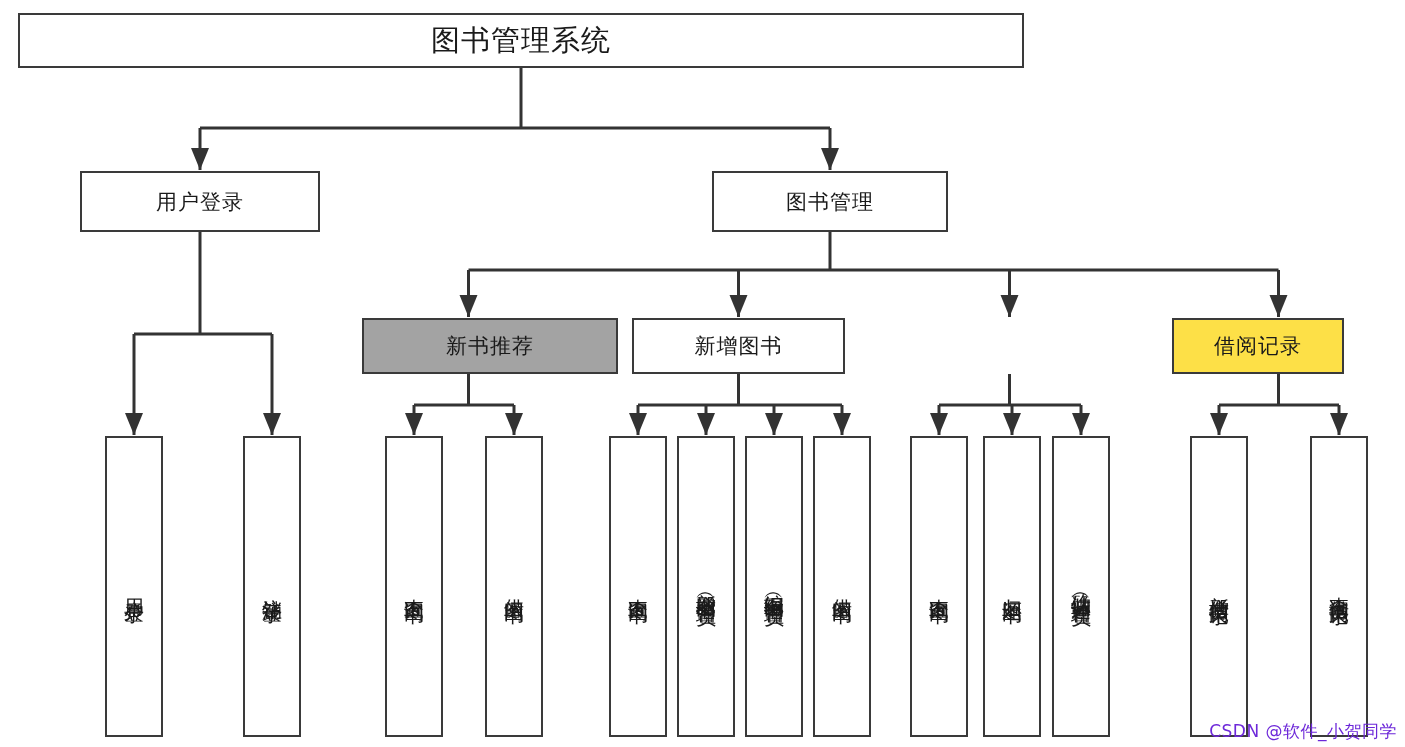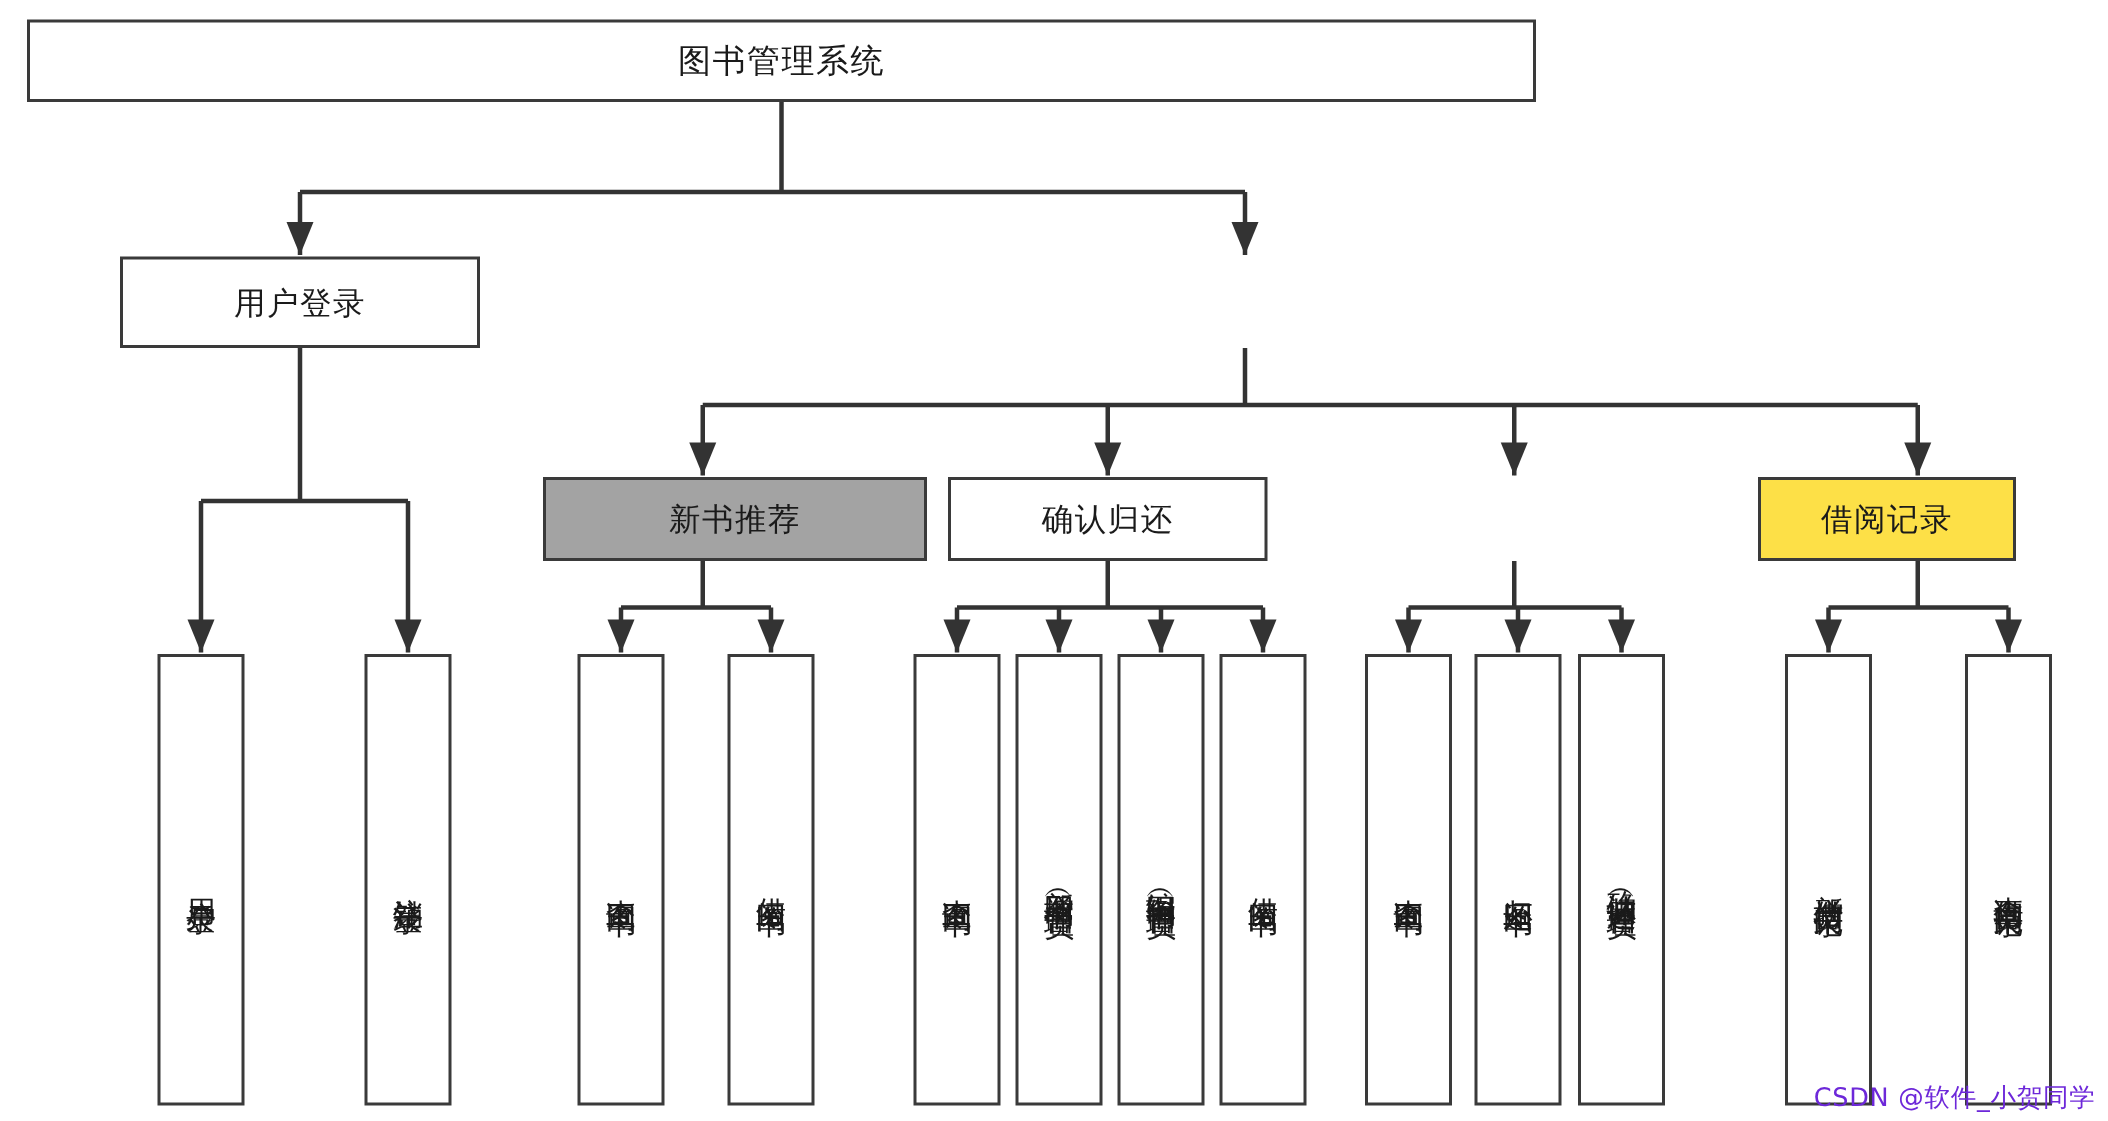--- a/index.html
+++ b/index.html
@@ -45,21 +45,21 @@
     text-orientation: upright;
     line-height: 1.05;
     padding: 6px 0;
   }
   .node.vert > span {
     writing-mode: vertical-rl;
     text-orientation: upright;
     display: block;
     text-align: center;
   }
-  .node.root { font-size: 22px; }
+  .node.root { font-size: 29px; }
   #watermark {
     position: absolute;
     right: 8px;
     bottom: 4px;
     font-size: 17px;
     color: #6d28d9;
     letter-spacing: 0.5px;
     white-space: nowrap;
   }
 </style>
@@ -120,25 +120,28 @@
       <polygon points="1210,413 1228,413 1219,435" fill="#333333"></polygon>
       <line x1="1339" y1="405" x2="1339" y2="435" stroke="#333333" stroke-width="3"></line>
       <polygon points="1330,413 1348,413 1339,435" fill="#333333"></polygon>
     </svg>
 <div class="node horiz root" style="left: 18px; top: 13px; width: 1006px; height: 55px; border-color: rgb(58, 58, 58); background: rgb(255, 255, 255); color: rgb(26, 26, 26);">
       <span>图书管理系统</span>
     </div>
     <div class="node horiz" style="left: 80px; top: 171px; width: 240px; height: 61px; border-color: rgb(58, 58, 58); background: rgb(255, 255, 255); color: rgb(26, 26, 26);">
       <span>用户登录</span>
     </div>
+    <div class="node horiz" style="left: 712px; top: 171px; width: 236px; height: 61px; border-color: rgb(58, 58, 58); background: rgb(255, 255, 255); color: rgb(26, 26, 26);">
+      <span>图书管理</span>
+    </div>
     <div class="node horiz" style="left: 362px; top: 318px; width: 256px; height: 56px; border-color: rgb(58, 58, 58); background: #a3a3a3; color: rgb(26, 26, 26);">
       <span>新书推荐</span>
     </div>
     <div class="node horiz" style="left: 632px; top: 318px; width: 213px; height: 56px; border-color: rgb(58, 58, 58); background: rgb(255, 255, 255); color: rgb(26, 26, 26);">
-      <span>确认归还</span>
+      <span>新增图书</span>
     </div>
     <div class="node horiz" style="left: 1172px; top: 318px; width: 172px; height: 56px; border-color: rgb(58, 58, 58); background: #fde047; color: rgb(26, 26, 26);">
       <span>借阅记录</span>
     </div>
     <div class="node vert" style="left: 105px; top: 436px; width: 58px; height: 301px; border-color: rgb(58, 58, 58); background: rgb(255, 255, 255); color: rgb(26, 26, 26);">
       <span>用户登录</span>
     </div>
     <div class="node vert" style="left: 243px; top: 436px; width: 58px; height: 301px; border-color: rgb(58, 58, 58); background: rgb(255, 255, 255); color: rgb(26, 26, 26);">
       <span>注销登录</span>
     </div>

